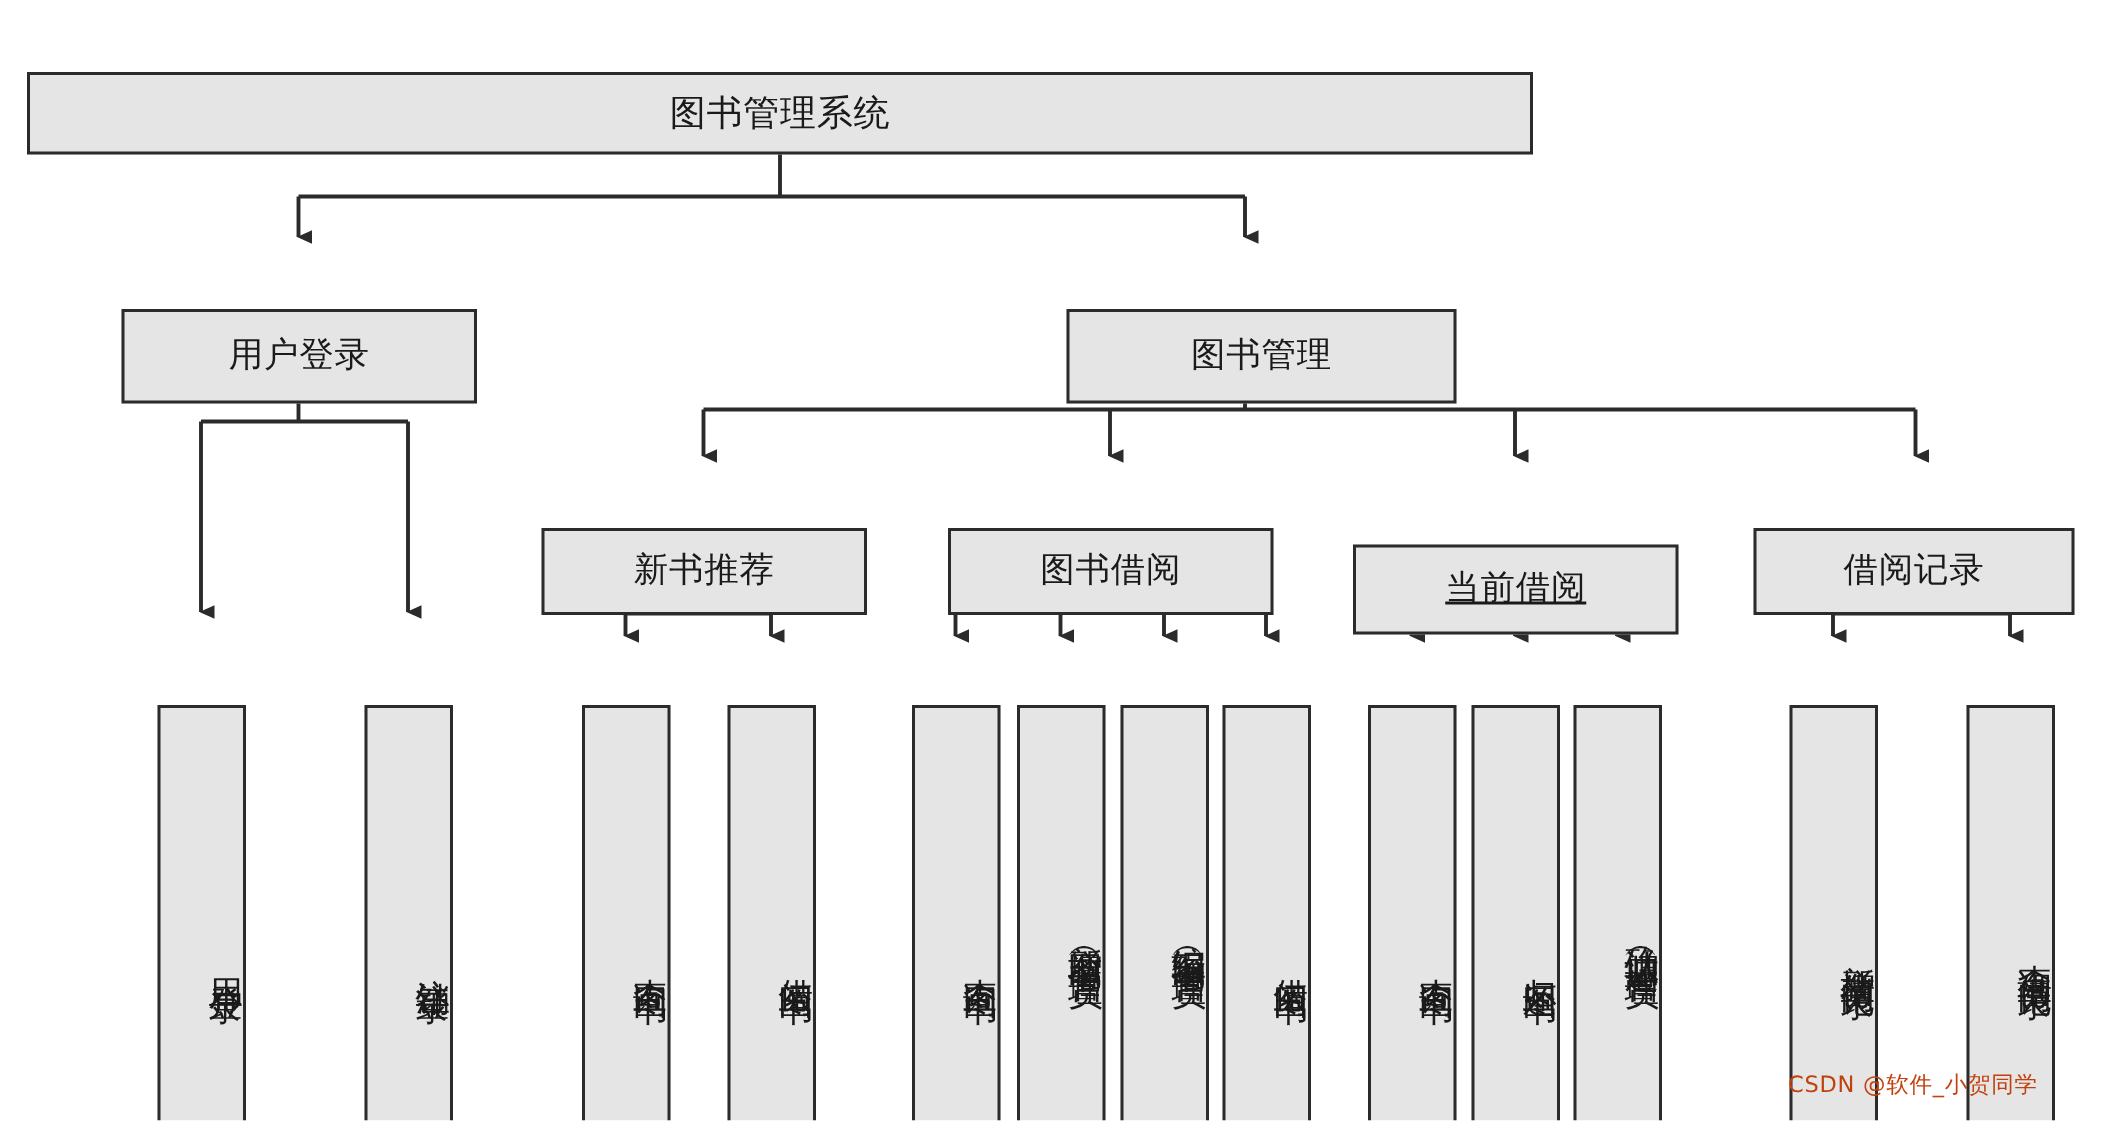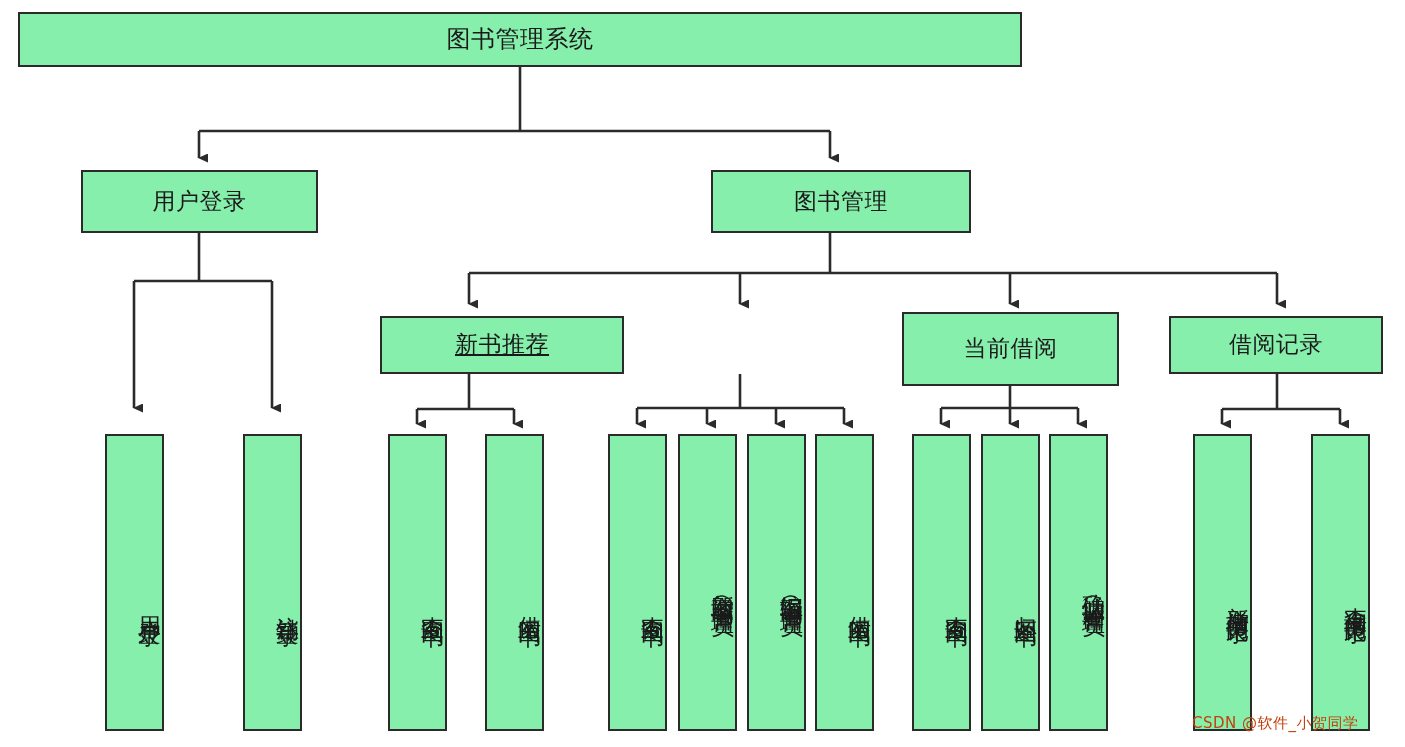--- a/index.html
+++ b/index.html
@@ -22,26 +22,27 @@
     left: 0;
     top: 0;
     width: 1405px;
     height: 747px;
     pointer-events: none;
   }
   .node {
     position: absolute;
     box-sizing: border-box;
     border: 2.5px solid #2b2b2b;
-    background: #86efac;
+    background: #e5e5e5;
     display: flex;
     align-items: center;
     justify-content: center;
     color: #1a1a1a;
     line-height: 1.12;
+    margin-top: 36px;
   }
   .node.horiz {
     font-size: 23px;
     letter-spacing: 0.5px;
   }
   .node.root {
     font-size: 24px;
   }
   .node.vert {
     writing-mode: vertical-rl;
@@ -128,24 +129,27 @@
     <span>图书管理系统</span>
   </div>
 
   <div class="node horiz" style="left:81px; top:170px; width:237px; height:63px;">
     <span>用户登录</span>
   </div>
   <div class="node horiz" style="left:711px; top:170px; width:260px; height:63px;">
     <span>图书管理</span>
   </div>
 
-  <div class="node horiz" style="left:380px; top:316px; width:244px; height:58px;text-decoration:underline;">
+  <div class="node horiz" style="left:361px; top:316px; width:217px; height:58px;">
     <span>新书推荐</span>
   </div>
-  <div class="node horiz" style="left:902px; top:312px; width:217px; height:74px;">
+  <div class="node horiz" style="left:632px; top:316px; width:217px; height:58px;">
+    <span>图书借阅</span>
+  </div>
+  <div class="node horiz" style="left:902px; top:327px; width:217px; height:60px;text-decoration:underline;">
     <span>当前借阅</span>
   </div>
   <div class="node horiz" style="left:1169px; top:316px; width:214px; height:58px;">
     <span>借阅记录</span>
   </div>
 
   <div class="node vert" style="left:105px; top:434px; width:59px; height:297px;">
     <span class="vlabel">用户登录</span>
   </div>
   <div class="node vert" style="left:243px; top:434px; width:59px; height:297px;">

